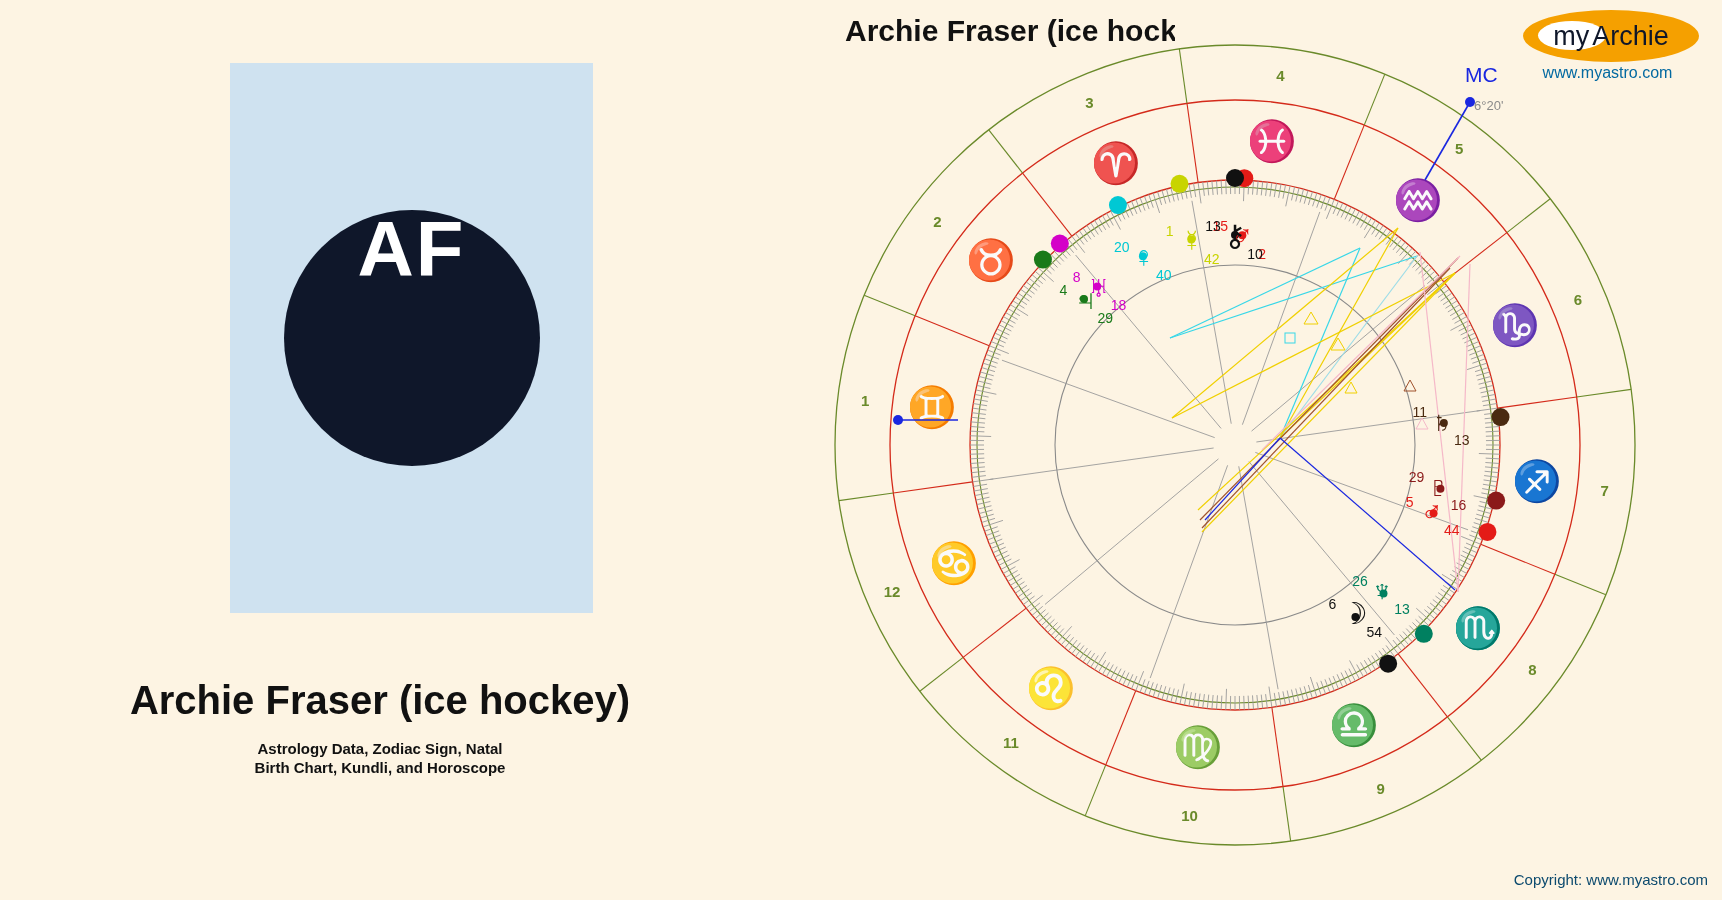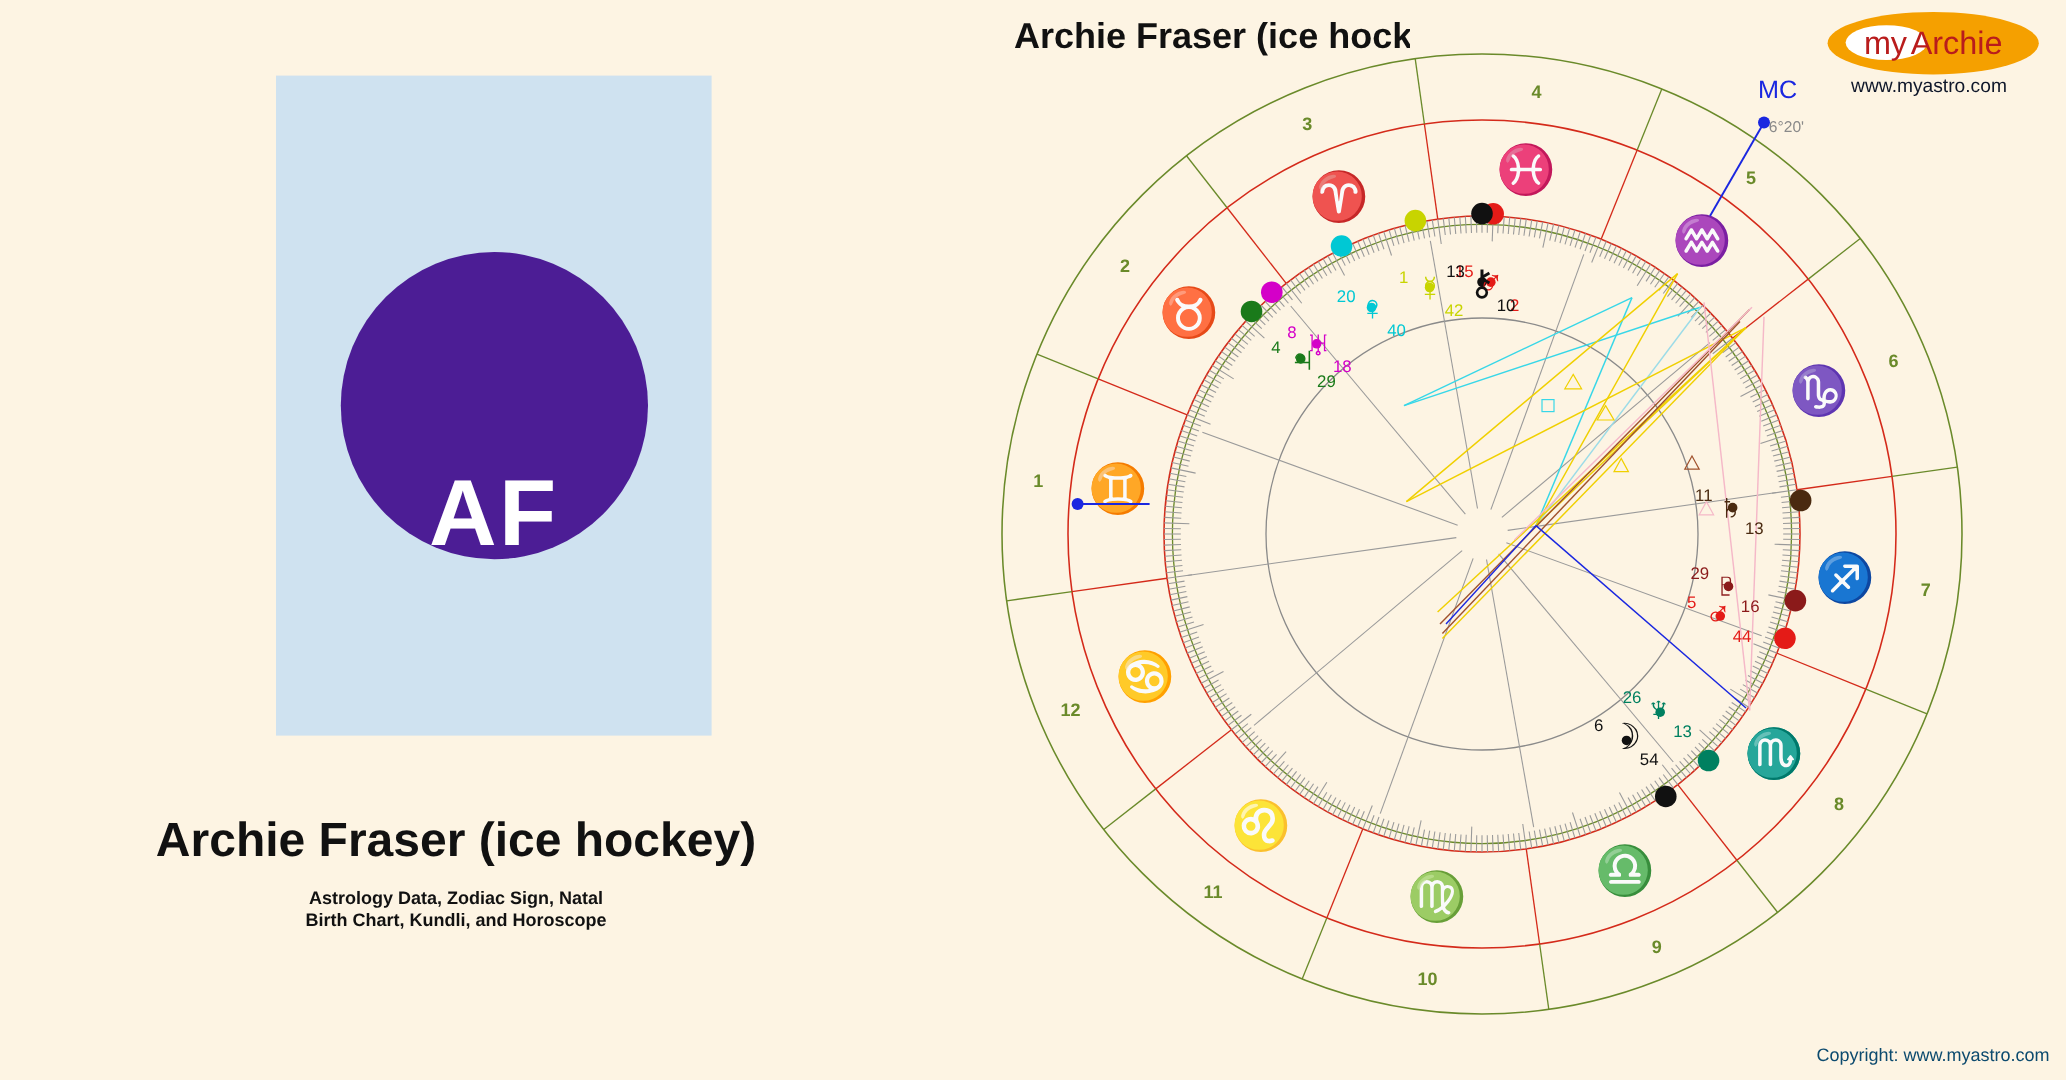--- a/index.html
+++ b/index.html
@@ -18,22 +18,22 @@
   }
   .avatar-box{
     position:absolute;left:230px;top:63px;
     width:363px;height:550px;
     background:#cfe2f0;
   }
   .avatar-circle{
     position:absolute;left:50%;top:50%;
     transform:translate(-50%,-50%);
     width:256px;height:256px;border-radius:50%;
-    background:#4c1d95;
-    display:flex;align-items:flex-end;justify-content:center;
+    background:#0f172a;
+    display:flex;align-items:flex-start;justify-content:center;
   }
   .avatar-initials{
     color:#ffffff;
     font-size:78px;
     font-weight:bold;
     letter-spacing:2px;
     font-family:"Liberation Sans", sans-serif;
     line-height:1;
   }
   .person-title{
@@ -59,28 +59,28 @@
     position:absolute;left:18px;top:2px;width:176px;height:52px;
     background:#f5a000;border-radius:50%;
   }
   .logo-inner-ellipse{
     position:absolute;left:33px;top:13px;width:68px;height:29px;
     background:#ffffff;border-radius:50%;
   }
   .logo-text{
     position:absolute;left:18px;top:2px;width:176px;height:52px;
     display:flex;align-items:center;justify-content:center;
-    font-size:27px;color:#b91c1c;
+    font-size:27px;color:#0f172a;
     font-family:"Liberation Sans", sans-serif;
   }
   .logo-text .my{font-weight:normal;}
   .logo-text .astro{font-weight:normal;margin-left:3px;}
   .logo-url{
     position:absolute;left:0;top:56px;width:205px;
-    text-align:center;font-size:16px;color:#0f172a;
+    text-align:center;font-size:16px;color:#0369a1;
     font-family:"Liberation Sans", sans-serif;
   }
 
   
   .copyright{
     position:absolute;right:14px;bottom:12px;
     font-size:15px;color:#0c4a6e;
     font-family:"Liberation Sans", sans-serif;
   }
 

